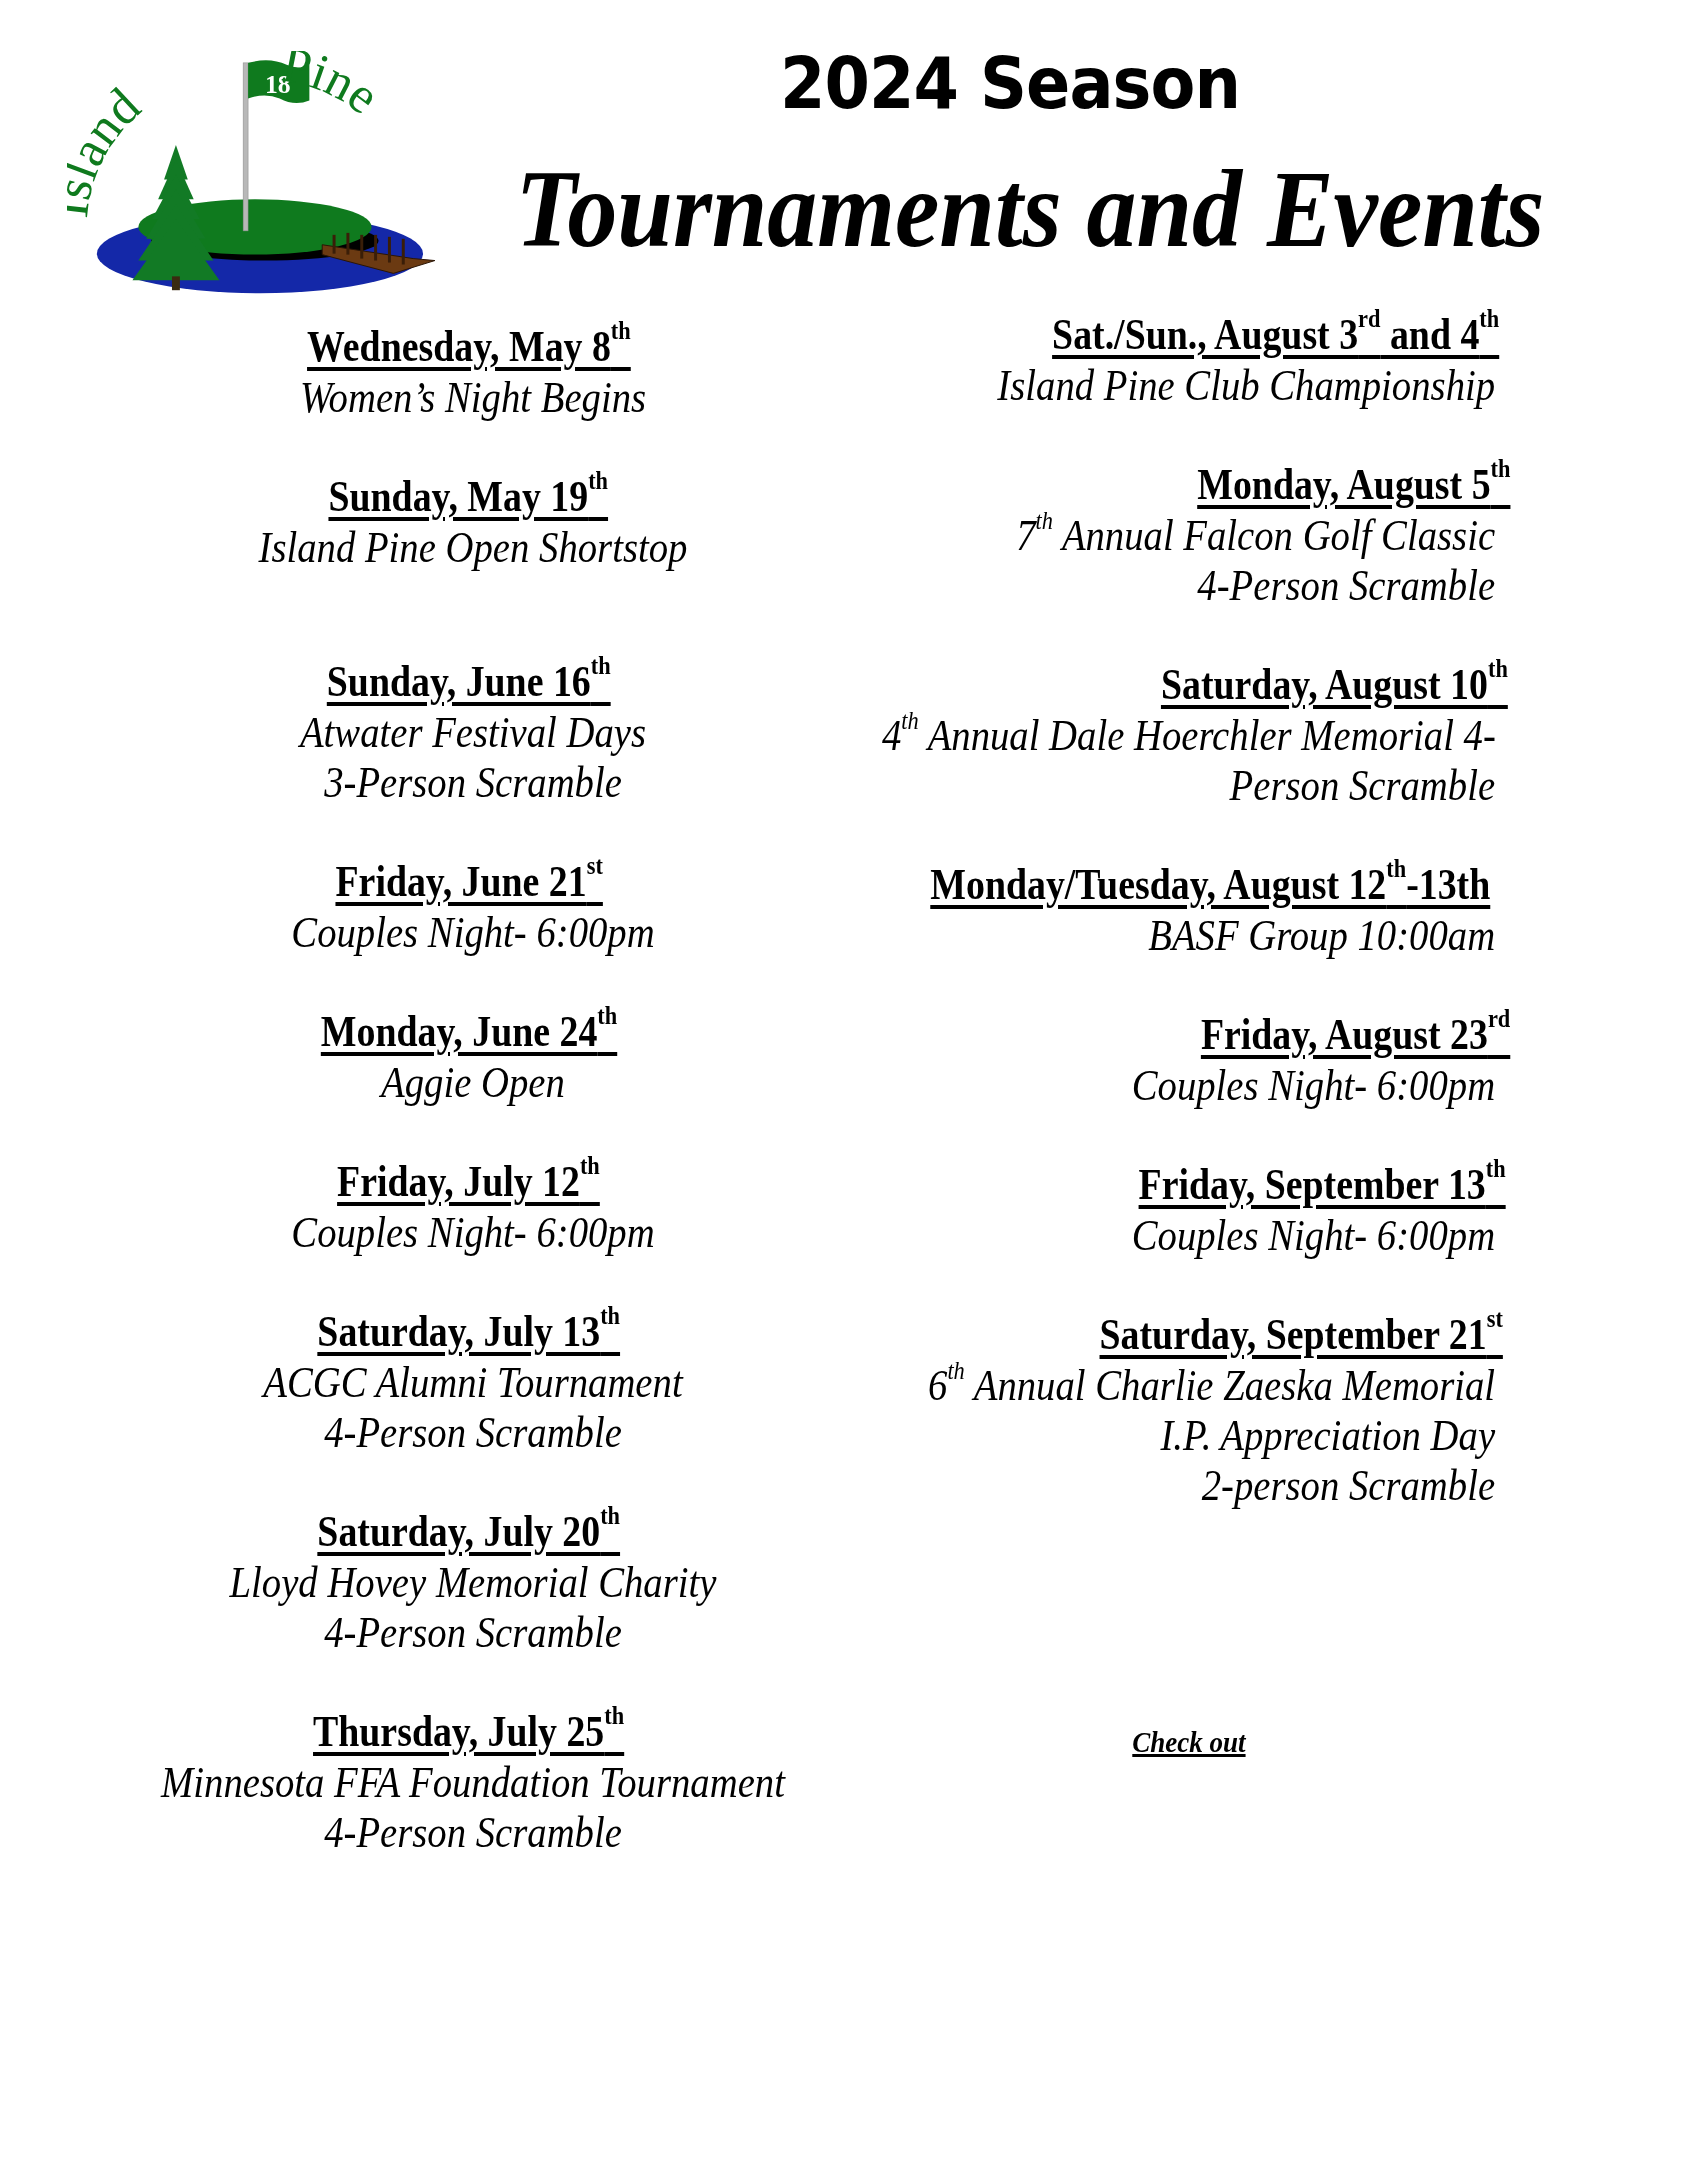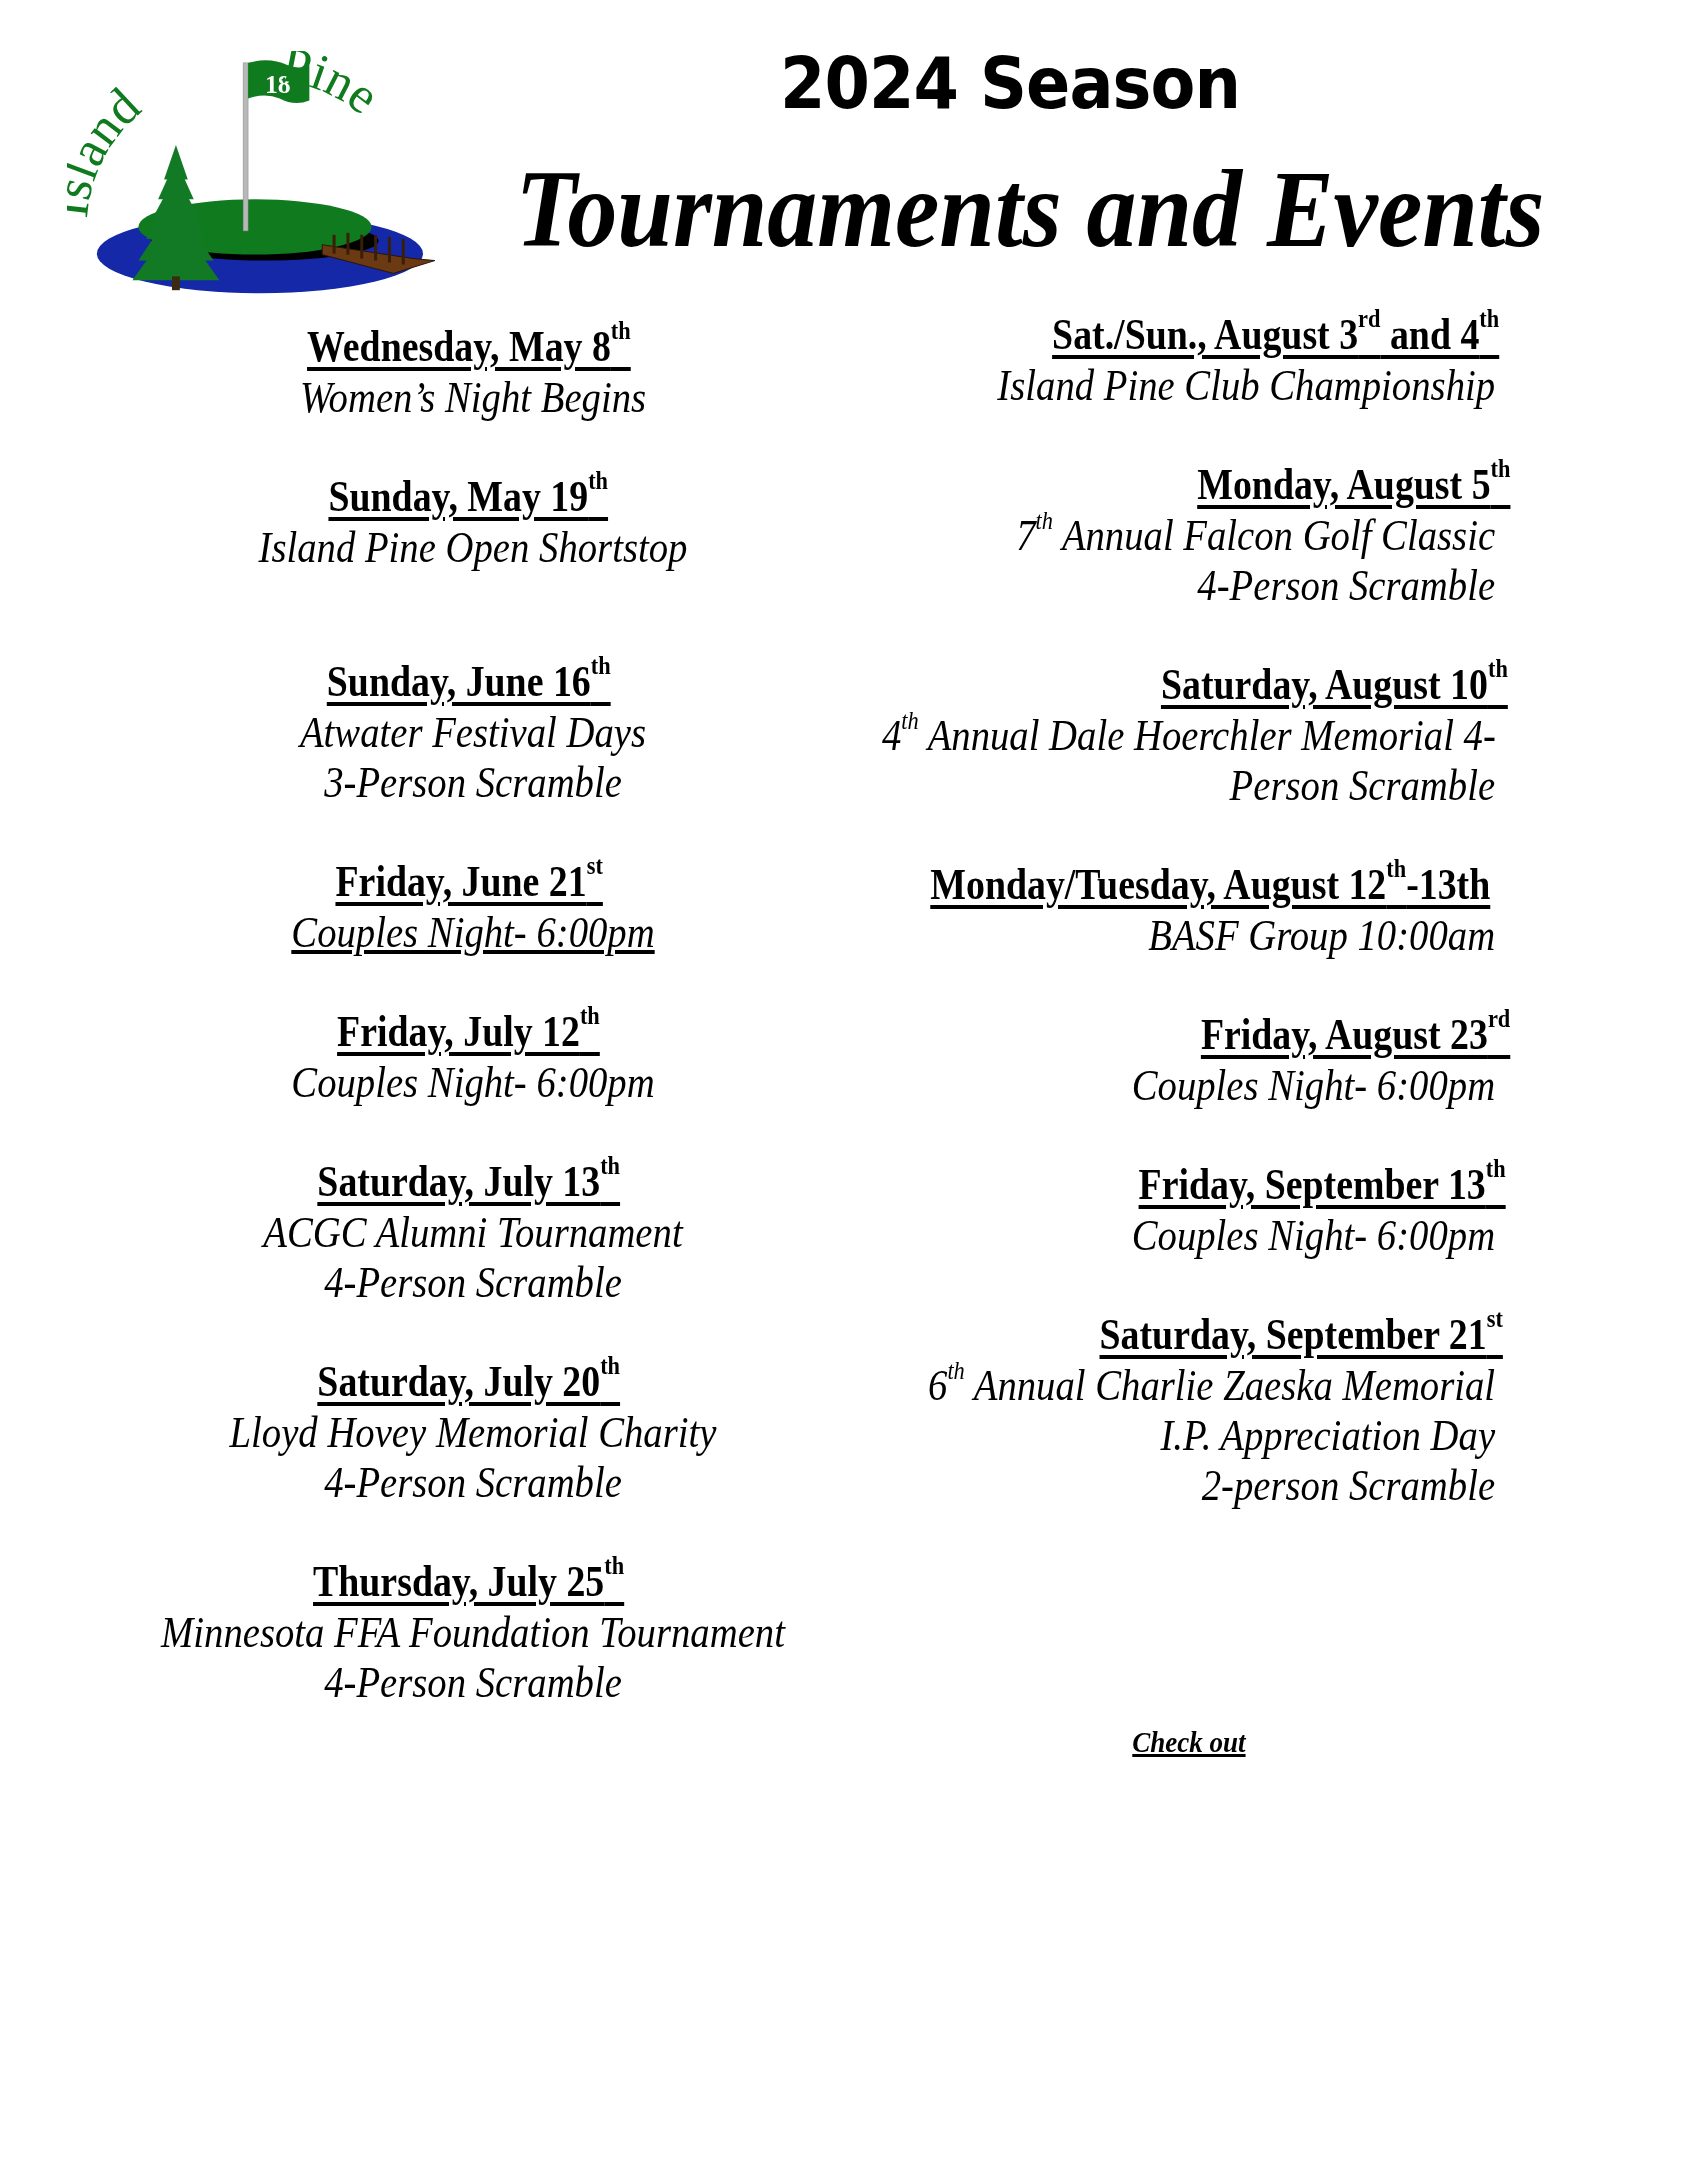--- a/index.html
+++ b/index.html
@@ -85,25 +85,29 @@
     <div class="date"><span>Sunday, May 19</span><sup>th</sup></div>
     <div class="desc">Island Pine Open Shortstop</div>
   </div>
 
   <div class="event" style="height:200px;margin-top:35px;">
     <div class="date"><span>Sunday, June 16</span><sup>th</sup></div>
     <div class="desc">Atwater Festival Days</div>
     <div class="desc">3-Person Scramble</div>
   </div>
 
-  <div class="event" style="height:150px;text-decoration:underline;">
+  <div class="event" style="height:150px;">
     <div class="date"><span>Friday, June 21</span><sup>st</sup></div>
     <div class="desc">Couples Night- 6:00pm</div>
   </div>
 
+  <div class="event" style="height:150px;">
+    <div class="date"><span>Monday, June 24</span><sup>th</sup></div>
+    <div class="desc">Aggie Open</div>
+  </div>
 
   <div class="event" style="height:150px;">
     <div class="date"><span>Friday, July 12</span><sup>th</sup></div>
     <div class="desc">Couples Night- 6:00pm</div>
   </div>
 
   <div class="event" style="height:200px;">
     <div class="date"><span>Saturday, July 13</span><sup>th</sup></div>
     <div class="desc">ACGC Alumni Tournament</div>
     <div class="desc">4-Person Scramble</div>

